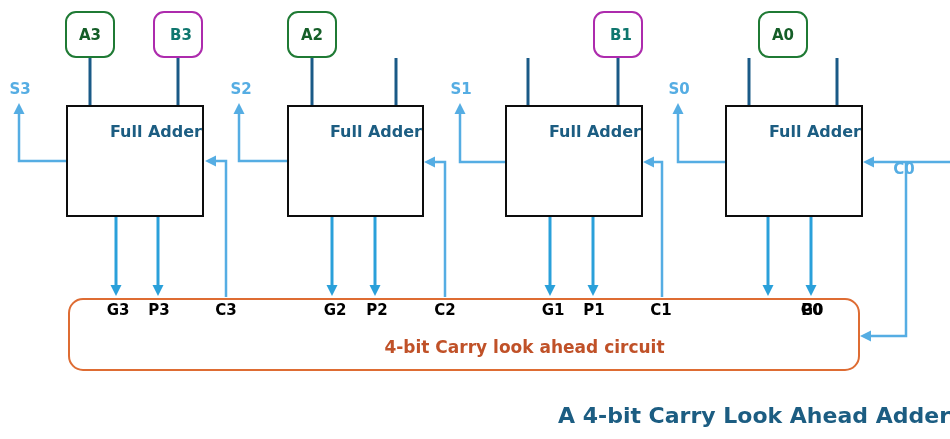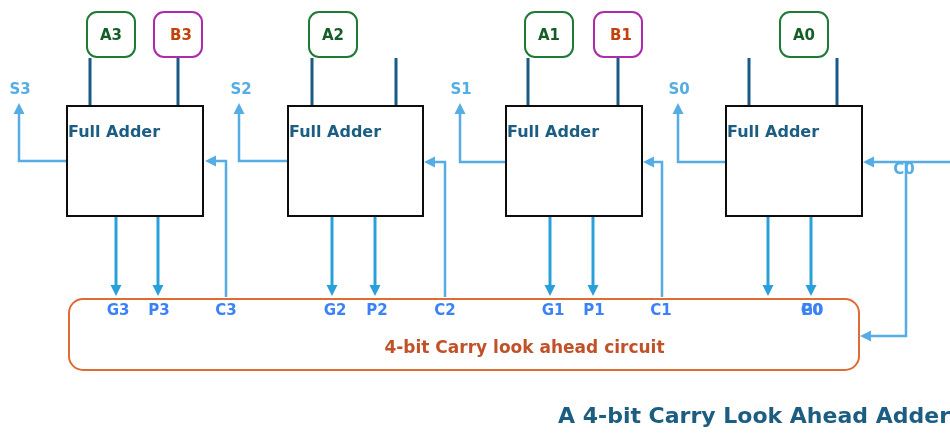--- a/index.html
+++ b/index.html
@@ -6,39 +6,39 @@
   .canvas{
     position:relative;width:950px;height:439px;background:#ffffff;overflow:hidden;
     font-family:"DejaVu Sans","Liberation Sans",sans-serif;
   }
   .wires{position:absolute;left:0;top:0;width:950px;height:439px;}
   .opbox{
     position:absolute;top:11px;width:50px;height:47px;box-sizing:border-box;
     border-radius:11px;background:#fff;display:flex;align-items:center;justify-content:center;
     font-size:15px;font-weight:bold;
   }
-  .opbox.a{border:2.5px solid #1F7A34;color:#155E28;margin-left:21px;}
-  .opbox.b{border:2.5px solid #AD2BAD;color:#c2410c;padding-left:6px;}
+  .opbox.a{border:2.5px solid #1F7A34;color:#155E28;}
+  .opbox.b{border:2.5px solid #AD2BAD;color:#0f766e;padding-left:6px;}
   .fa{
     position:absolute;top:105px;height:112px;box-sizing:border-box;
     border:2.5px solid #0d0d0d;background:#fff;color:#1C5D82;
-    font-size:16px;font-weight:bold;text-align:left;padding-top:15px;
+    font-size:16px;font-weight:bold;text-align:right;padding-top:15px;
   }
   .cla{
     position:absolute;left:68px;top:298px;width:792px;height:73px;box-sizing:border-box;
     border:2.5px solid #DE6C33;border-radius:15px;background:#fff;
   }
   .cla-title{
     position:absolute;left:68px;top:337px;width:889px;text-align:center;
     padding-left:24px;box-sizing:border-box;
     color:#C05128;font-size:17px;font-weight:bold;
   }
   .pinlbl{
     position:absolute;top:301px;width:46px;margin-left:-23px;text-align:center;
-    color:#3b82f6;font-size:15px;font-weight:bold;
+    color:#000000;font-size:15px;font-weight:bold;
   }
   .slbl{
     position:absolute;top:80px;width:44px;margin-left:-22px;text-align:center;
     color:#55ADE3;font-size:15px;font-weight:bold;
   }
   .c0lbl{
     position:absolute;top:160px;left:882px;width:44px;text-align:center;
     color:#55ADE3;font-size:15px;font-weight:bold;
   }
   .caption{
@@ -110,21 +110,20 @@
       <polygon points="550,296 544.5,285 555.5,285"></polygon>
       <polygon points="593,296 587.5,285 598.5,285"></polygon>
       <polygon points="768,296 762.5,285 773.5,285"></polygon>
       <polygon points="811,296 805.5,285 816.5,285"></polygon>
     </g>
   </svg>
 
   <div class="opbox a" style="left:65px">A3</div>
   <div class="opbox b" style="left:153px">B3</div>
   <div class="opbox a" style="left:287px">A2</div>
-  <div class="opbox a" style="left:503px">A1</div>
   <div class="opbox b" style="left:593px">B1</div>
   <div class="opbox a" style="left:758px">A0</div>
 
   <div class="fa" style="left:66px;width:138px">Full Adder</div>
   <div class="fa" style="left:287px;width:137px">Full Adder</div>
   <div class="fa" style="left:505px;width:138px">Full Adder</div>
   <div class="fa" style="left:725px;width:138px">Full Adder</div>
 
   <div class="slbl" style="left:20px">S3</div>
   <div class="slbl" style="left:241px">S2</div>

